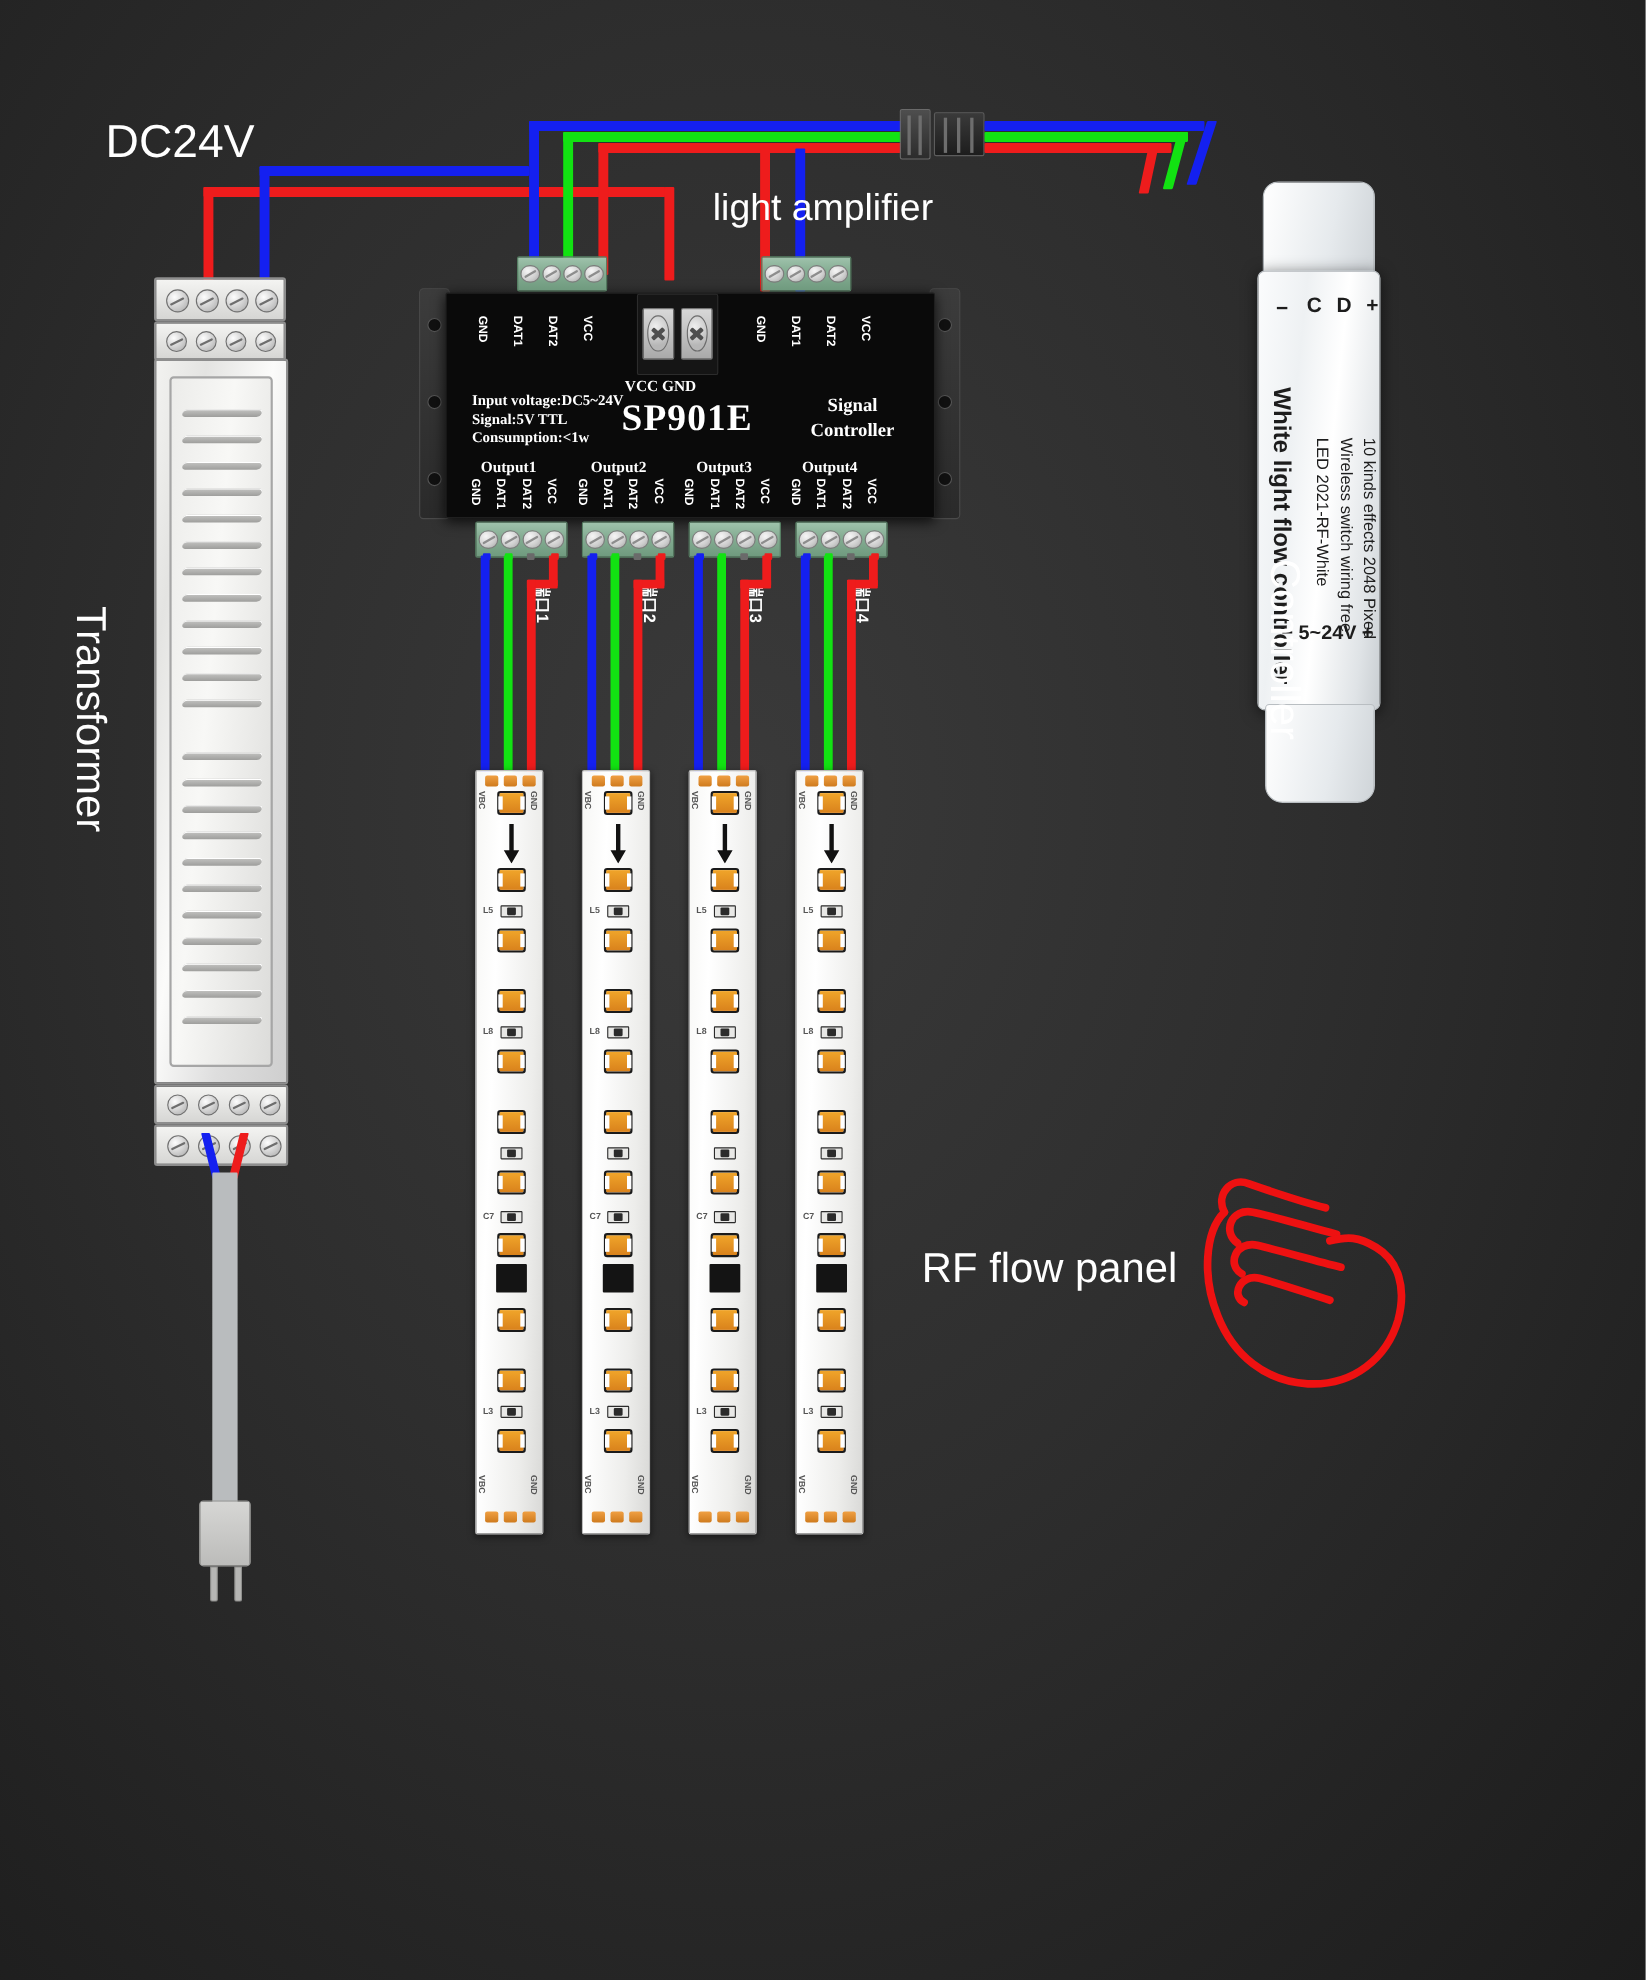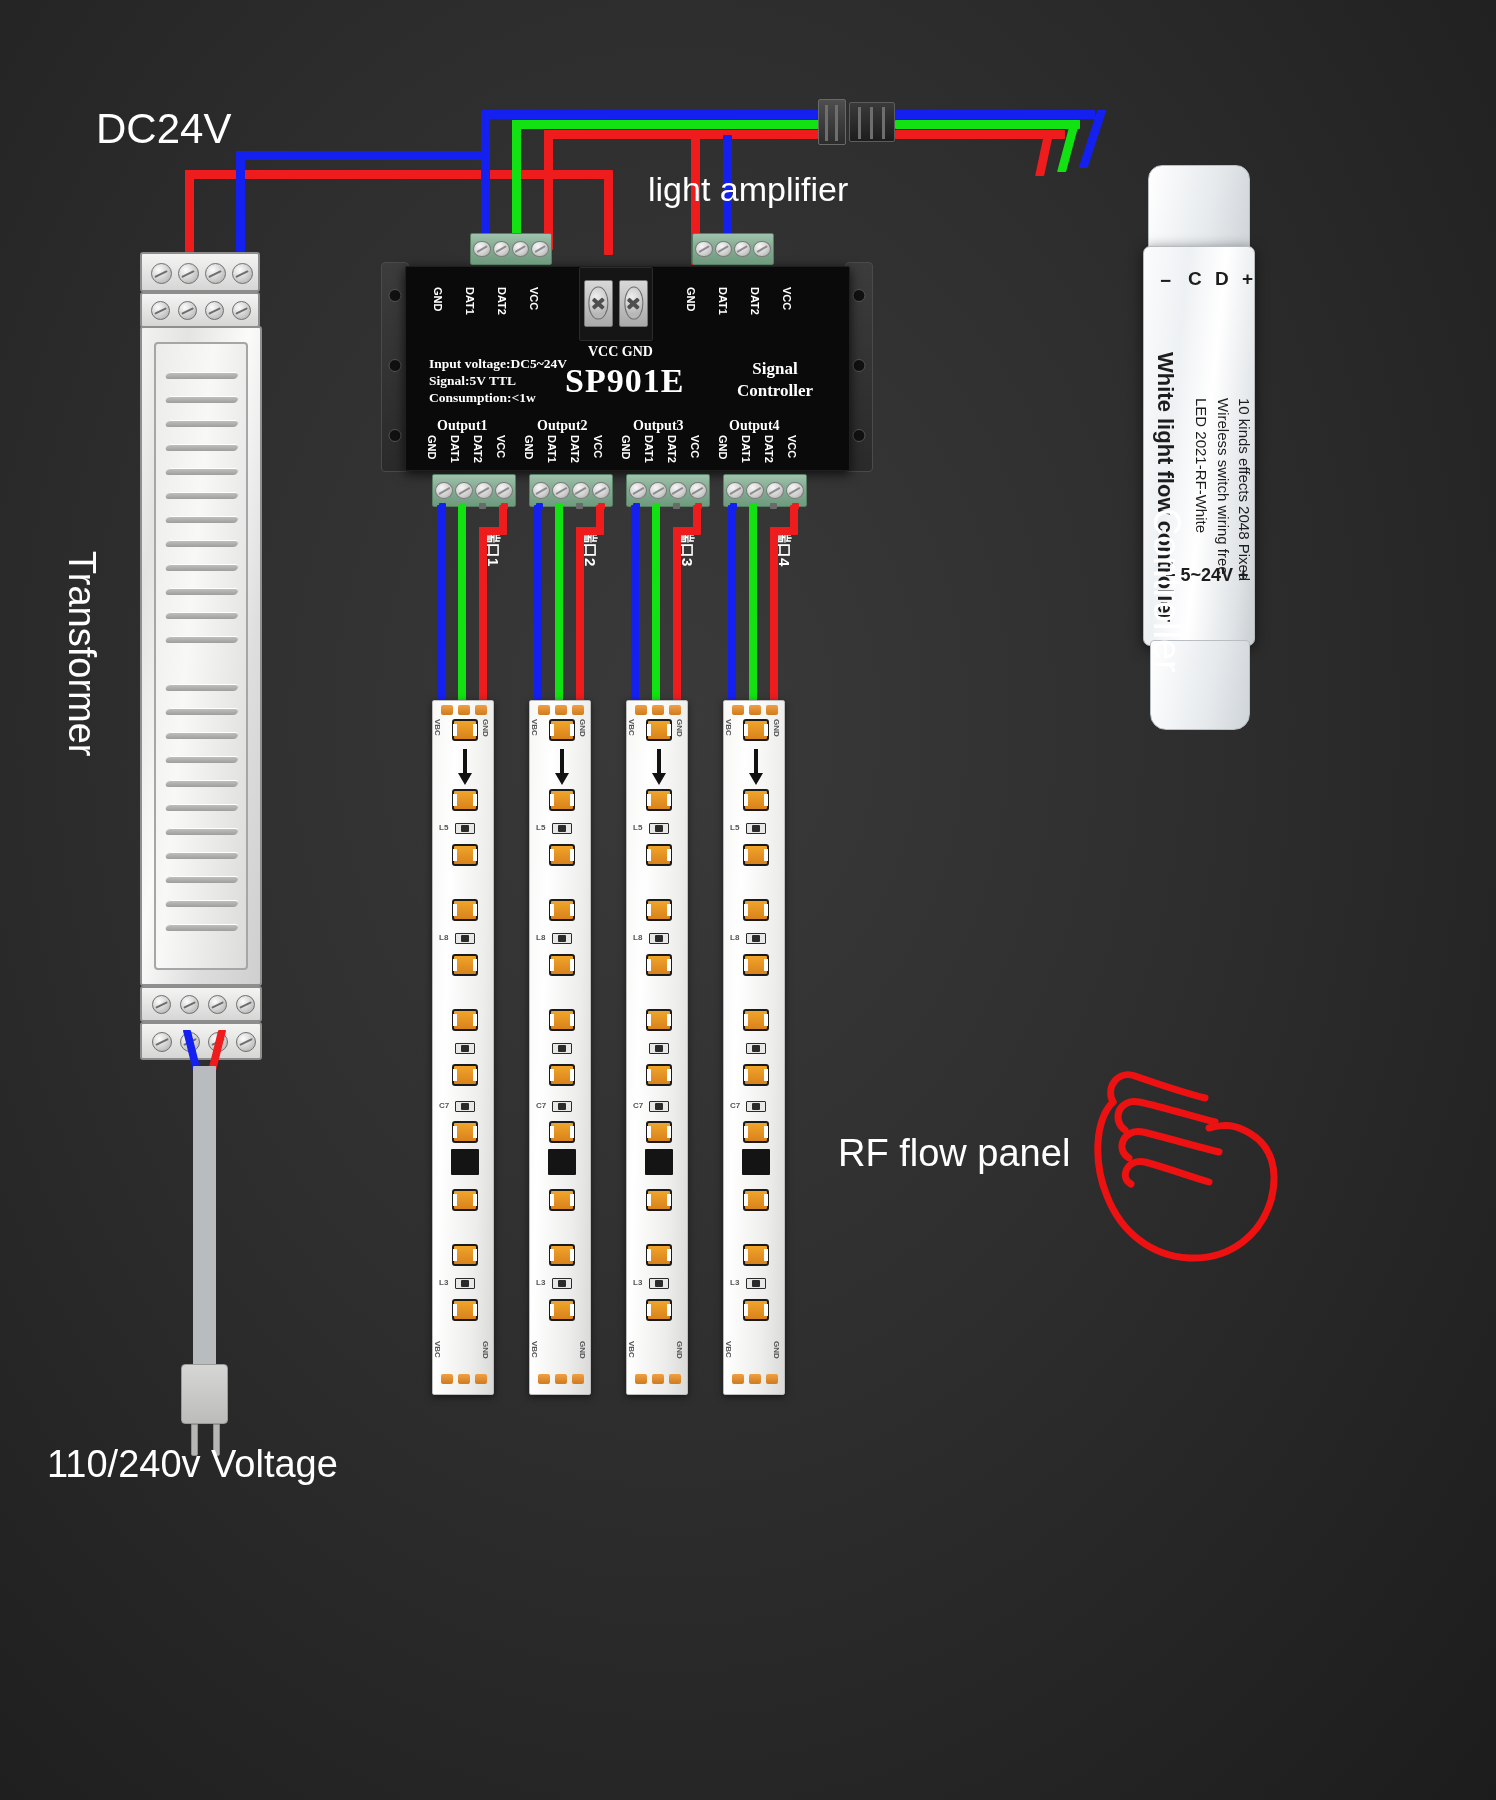--- a/index.html
+++ b/index.html
@@ -377,21 +377,21 @@
   <div class="pin-lbl" style="left:793px; top:287px; transform:rotate(90deg);">VCC</div>
 
   <div class="vg-box abs" style="left:579px; top:267px; width:74px; height:74px;">
     <div class="vg-screw" style="left:4px;">
         <div class="x"></div>
       </div>
     <div class="vg-screw" style="right:4px;">
         <div class="x"></div>
       </div>
   </div>
-  <div class="vccgnd-lbl" style="left:588px; top:344px;">VCC GND</div>
+  <div class="vccgnd-lbl" style="left:568px; top:344px;">VCC GND</div>
 
   <div class="amp-spec" style="left:429px; top:355px;">Input voltage:DC5~24V</div>
   <div class="amp-spec" style="left:429px; top:372px;">Signal:5V TTL</div>
   <div class="amp-spec" style="left:429px; top:389px;">Consumption:&lt;1w</div>
 
   <div class="amp-model" style="left:565px; top:362px;">SP901E</div>
 
   <div class="amp-right" style="left:720px; top:358px; width:110px;">Signal</div>
   <div class="amp-right" style="left:720px; top:380px; width:110px;">Controller</div>
 
@@ -676,15 +676,14 @@
       <path d="M46 134 C34 128, 42 108, 60 112 C82 118, 104 126, 124 132"></path>
       <path d="M28 52 C10 70, 8 112, 22 146 C36 182, 66 206, 104 208 C146 210, 176 184, 186 150 C194 120, 186 96, 166 84 C150 74, 140 74, 124 78"></path>
     </g>
   </svg>
 
   <div class="cap" style="left:96px; top:105px; font-size:42px;">DC24V</div>
   <div class="cap" style="left:648px; top:170px; font-size:34px;">light amplifier</div>
   <div class="cap" style="left:1188px; top:508px; font-size:38px; transform:rotate(90deg); transform-origin:left top;">Controller</div>
   <div class="cap" style="left:103px; top:551px; font-size:38px; transform:rotate(90deg); transform-origin:left top;">Transformer</div>
   <div class="cap" style="left:838px; top:1132px; font-size:38px;">RF flow panel</div>
-  <div class="cap" style="left:47px; top:1443px; font-size:38px;">110/240v Voltage</div>
 
 </div>
 
 </body></html>

